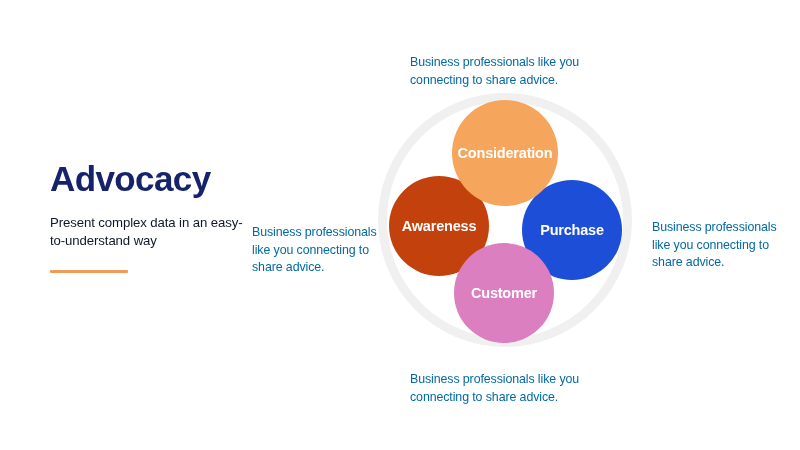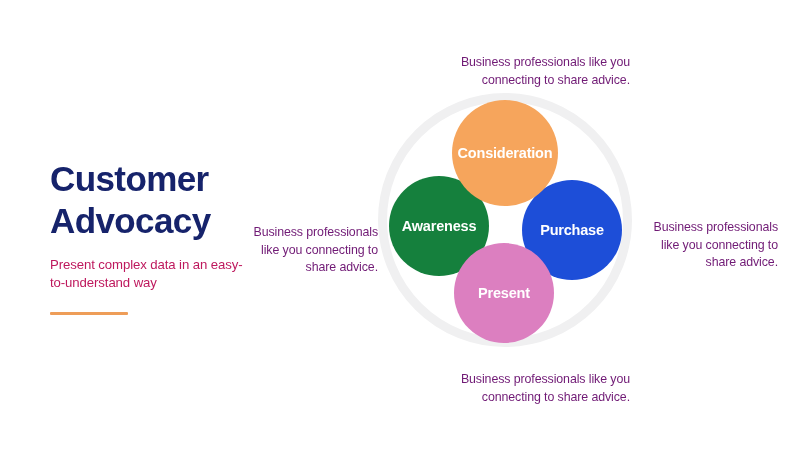--- a/index.html
+++ b/index.html
@@ -34,21 +34,21 @@
     font-weight: bold;
     color: #16236B;
     letter-spacing: -0.6px;
   }
 
   .slide-subtitle {
     margin-top: 14px;
     font-family: "Liberation Sans", sans-serif;
     font-size: 13.2px;
     line-height: 18px;
-    color: #be185d;
+    color: #0f172a;
     letter-spacing: -0.1px;
     width: 205px;
   }
 
   .accent-rule {
     margin-top: 20px;
     width: 78px;
     height: 3px;
     background: #EE9D58;
     border-radius: 1px;
@@ -92,21 +92,21 @@
   .bubble-consideration {
     left: 82px;  top: 15px;
     width: 106px; height: 106px;
     background: #F6A55C;
     z-index: 4;
   }
 
   .bubble-awareness {
     left: 19px;  top: 91px;
     width: 100px; height: 100px;
-    background: #15803d;
+    background: #c2410c;
     z-index: 3;
   }
 
   .bubble-purchase {
     left: 152px; top: 95px;
     width: 100px; height: 100px;
     background: #1d4ed8;
     z-index: 2;
   }
 
@@ -116,38 +116,37 @@
     background: #DC7FC0;
     z-index: 5;
   }
 
   
   .caption {
     position: absolute;
     font-family: "Liberation Sans", sans-serif;
     font-size: 12.4px;
     line-height: 17.5px;
-    color: #701a75;
-    text-align: right;
+    color: #0369a1;
+    text-align: left;
     letter-spacing: -0.1px;
   }
 
   .caption-top    { left: 410px; top: 54px;  width: 220px; }
   .caption-bottom { left: 410px; top: 371px; width: 220px; }
   .caption-left   { left: 252px; top: 224px; width: 126px; }
   .caption-right  { left: 652px; top: 219px; width: 126px; }
 </style>
 </head>
 <body>
 
 <div id="slide">
 
   <div class="left-panel">
     <div class="slide-title">
-      <div>Customer</div>
       <div>Advocacy</div>
     </div>
     <div class="slide-subtitle">Present complex data in an easy-to-understand way</div>
     <div class="accent-rule"></div>
   </div>
 
   <div class="caption caption-top">Business professionals like you connecting to share advice.</div>
   <div class="caption caption-left">Business professionals like you connecting to share advice.</div>
   <div class="caption caption-right">Business professionals like you connecting to share advice.</div>
   <div class="caption caption-bottom">Business professionals like you connecting to share advice.</div>
@@ -161,17 +160,17 @@
 
     <div class="bubble bubble-purchase">
       <span>Purchase</span>
     </div>
 
     <div class="bubble bubble-consideration">
       <span>Consideration</span>
     </div>
 
     <div class="bubble bubble-advocacy">
-      <span>Present</span>
+      <span>Customer</span>
     </div>
   </div>
 
 </div>
 
 </body></html>

